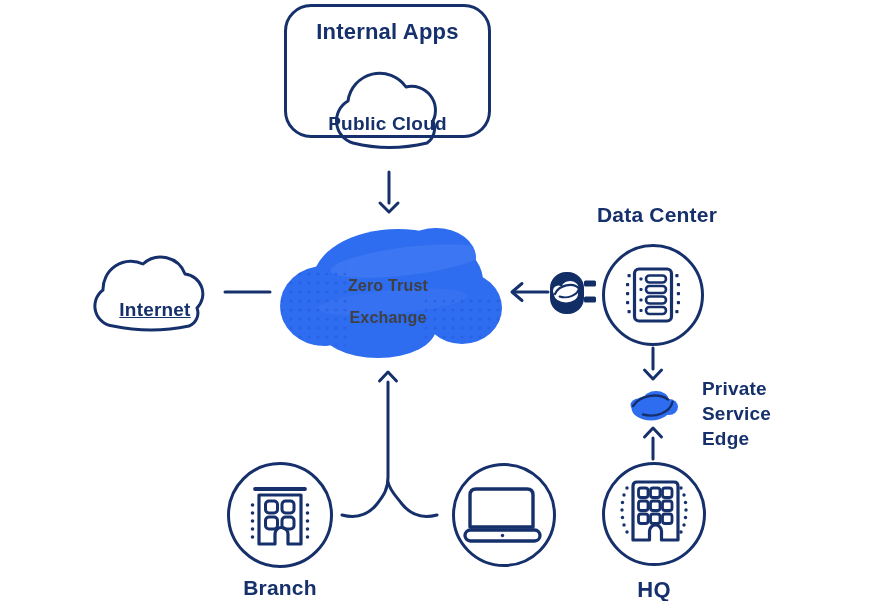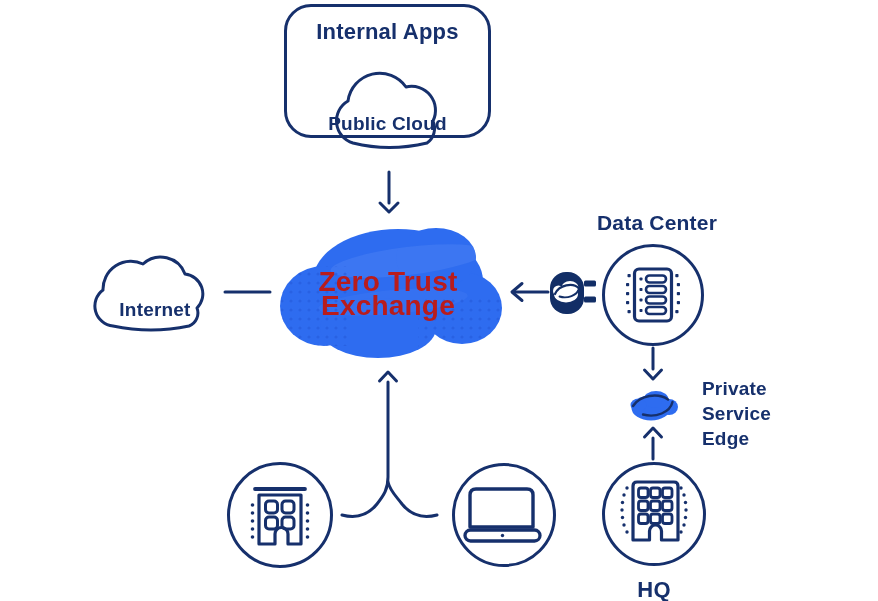--- a/index.html
+++ b/index.html
@@ -59,21 +59,21 @@
     <div class="lbl center" style="left:0;top:12px;width:100%;font-size:22px;position:absolute;">Internal Apps</div>
     <svg class="abs" style="left:32px;top:42px;" width="148" height="114" viewBox="0 0 148 114">
       <path d="M34,94 a23,23 0 0 1 -5,-42 a32,32 0 0 1 58,-14 a24,24 0 0 1 27,34 a18,18 0 0 1 -6,22 Q70,103 34,94 Z" fill="none" stroke="#16306C" stroke-width="3" stroke-linejoin="round"></path>
     </svg>
     <div class="lbl center" style="left:0;top:106px;width:100%;font-size:19px;position:absolute;text-align:center;">Public Cloud</div>
   </div>
 
   <svg class="abs" style="left:83px;top:234px;" width="144" height="106" viewBox="0 0 144 106">
     <path d="M30,92 a20,20 0 0 1 -10,-36 a28,28 0 0 1 40,-26 a26,26 0 0 1 42,10 a20,20 0 0 1 12,34 a14,14 0 0 1 -8,18 Q68,100 30,92 Z" fill="none" stroke="#16306C" stroke-width="3" stroke-linejoin="round"></path>
   </svg>
-  <div class="lbl center" style="left:83px;top:299px;width:144px;font-size:19px;">Internet</div>
+  <div class="lbl center" style="left:83px;top:299px;width:144px;font-size:19px;text-decoration:underline;">Internet</div>
 
   <svg class="abs" style="left:278px;top:216px;" width="228" height="146" viewBox="0 0 228 146">
     <defs>
       <clipPath id="ztClip">
         <ellipse cx="120" cy="65" rx="85" ry="52"></ellipse>
         <ellipse cx="46" cy="90" rx="44" ry="40"></ellipse>
         <ellipse cx="184" cy="92" rx="40" ry="36"></ellipse>
         <ellipse cx="158" cy="42" rx="40" ry="30"></ellipse>
         <ellipse cx="100" cy="112" rx="58" ry="30"></ellipse>
       </clipPath>
@@ -88,24 +88,24 @@
       <ellipse cx="158" cy="42" rx="40" ry="30"></ellipse>
       <ellipse cx="100" cy="112" rx="58" ry="30"></ellipse>
     </g>
     <g clip-path="url(#ztClip)">
       <ellipse cx="130" cy="45" rx="78" ry="14" fill="#4A80F4" opacity="0.5" transform="rotate(-7 130 45)"></ellipse>
       <ellipse cx="115" cy="86" rx="75" ry="12" fill="#4A80F4" opacity="0.25" transform="rotate(-5 115 86)"></ellipse>
       <rect x="2" y="50" width="70" height="80" fill="url(#ztDots)"></rect>
       <rect x="140" y="80" width="86" height="62" fill="url(#ztDots)"></rect>
     </g>
   </svg>
-  <div class="lbl center pre" style="left:288px;top:270px;width:200px;font-size:28px;line-height:24px;color:#b91c1c;">Zero Trust
+  <div class="lbl center pre" style="left:288px;top:270px;width:200px;font-size:16px;line-height:32px;color:#404040;">Zero Trust
 Exchange</div>
 
-  <div class="lbl center" style="left:587px;top:211px;width:140px;font-size:21px;">Data Center</div>
+  <div class="lbl center" style="left:587px;top:203px;width:140px;font-size:21px;">Data Center</div>
   <div class="circle-node" style="left:602px;top:244px;width:102px;height:102px;">
     <svg width="60" height="60" viewBox="0 0 60 60">
       <rect x="11.5" y="4" width="37" height="52" rx="4.5" fill="none" stroke="#16306C" stroke-width="3.2"></rect>
       <g fill="none" stroke="#16306C" stroke-width="2.6">
         <rect x="23" y="10.5" width="20" height="7" rx="3.5"></rect>
         <rect x="23" y="21" width="20" height="7" rx="3.5"></rect>
         <rect x="23" y="31.5" width="20" height="7" rx="3.5"></rect>
         <rect x="23" y="42" width="20" height="7" rx="3.5"></rect>
       </g>
       <g fill="#16306C">
@@ -171,20 +171,21 @@
           <circle cx="4.5" cy="51" r="1.8"></circle>
         <circle cx="4.5" cy="59" r="1.8"></circle>
         <circle cx="59.5" cy="27" r="1.8"></circle>
           <circle cx="59.5" cy="35" r="1.8"></circle>
         <circle cx="59.5" cy="43" r="1.8"></circle>
           <circle cx="59.5" cy="51" r="1.8"></circle>
         <circle cx="59.5" cy="59" r="1.8"></circle>
       </g>
     </svg>
   </div>
+  <div class="lbl center" style="left:225px;top:576px;width:110px;font-size:21px;">Branch</div>
 
   <div class="circle-node" style="left:452px;top:463px;width:104px;height:104px;">
     <svg width="84" height="60" viewBox="0 0 84 60">
       <path d="M14,4 H65 Q71,4 71,10 V42 H8 V10 Q8,4 14,4 Z" fill="none" stroke="#16306C" stroke-width="3.4" stroke-linejoin="round"></path>
       <rect x="3" y="45" width="75" height="11" rx="5.5" fill="none" stroke="#16306C" stroke-width="3.3"></rect>
       <circle cx="40.5" cy="50.5" r="1.7" fill="#16306C"></circle>
     </svg>
   </div>
 
   <div class="circle-node" style="left:602px;top:462px;width:104px;height:104px;">

